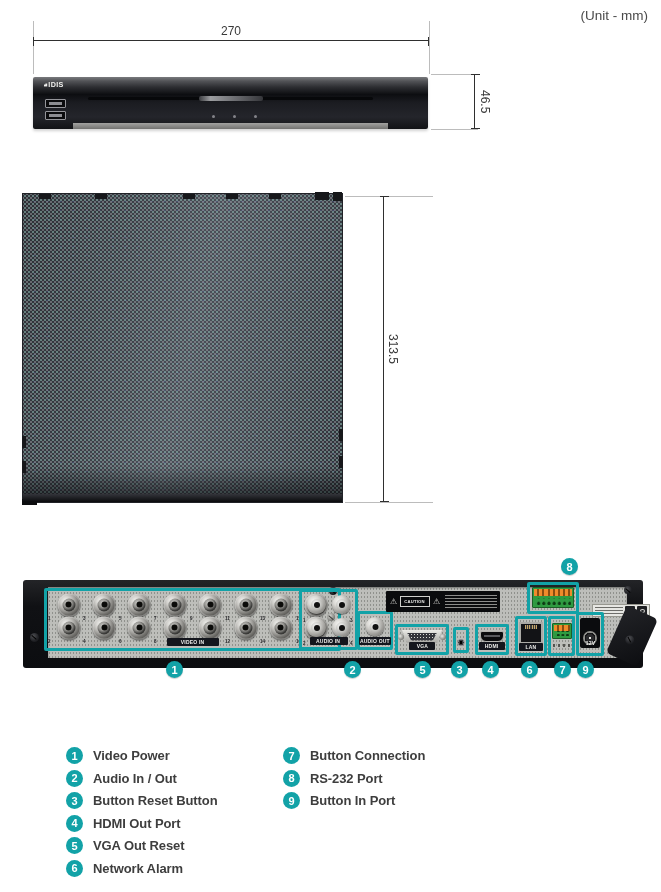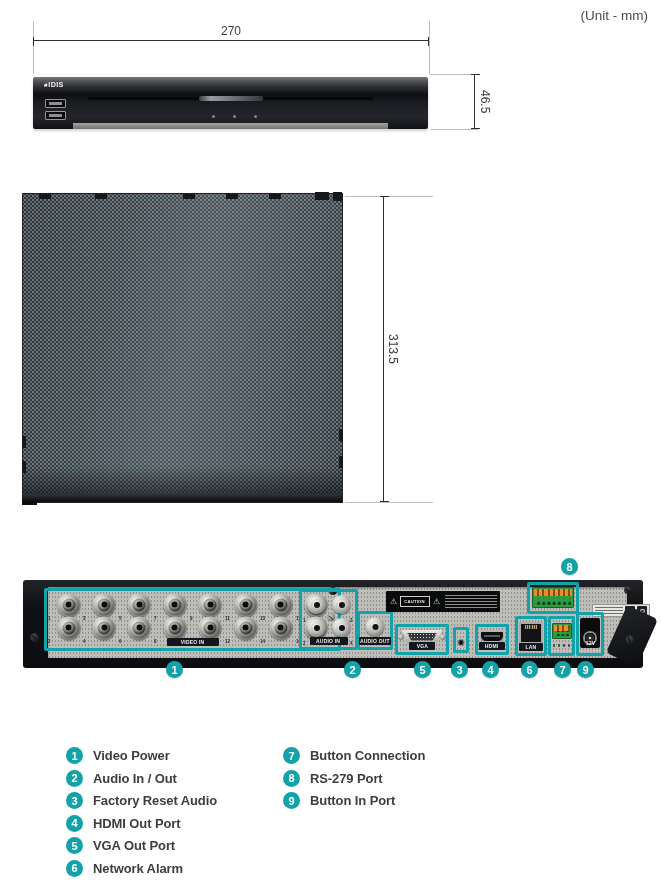--- a/index.html
+++ b/index.html
@@ -412,43 +412,43 @@
       <div class="legend-row">
         <span class="badge">1</span>
         <span class="legend-label">Video Power</span>
       </div>
       <div class="legend-row">
         <span class="badge">2</span>
         <span class="legend-label">Audio In / Out</span>
       </div>
       <div class="legend-row">
         <span class="badge">3</span>
-        <span class="legend-label">Factory Reset Audio</span>
+        <span class="legend-label">Button Reset Button</span>
       </div>
       <div class="legend-row">
         <span class="badge">4</span>
         <span class="legend-label">HDMI Out Port</span>
       </div>
       <div class="legend-row">
         <span class="badge">5</span>
-        <span class="legend-label">VGA Out Port</span>
+        <span class="legend-label">VGA Out Reset</span>
       </div>
       <div class="legend-row">
         <span class="badge">6</span>
         <span class="legend-label">Network Alarm</span>
       </div>
     </div>
   <div id="legend-right">
       <div class="legend-row">
         <span class="badge">7</span>
         <span class="legend-label">Button Connection</span>
       </div>
       <div class="legend-row">
         <span class="badge">8</span>
-        <span class="legend-label">RS-279 Port</span>
+        <span class="legend-label">RS-232 Port</span>
       </div>
       <div class="legend-row">
         <span class="badge">9</span>
         <span class="legend-label">Button In Port</span>
       </div>
     </div>
 
 </div>
 
 </body></html>

